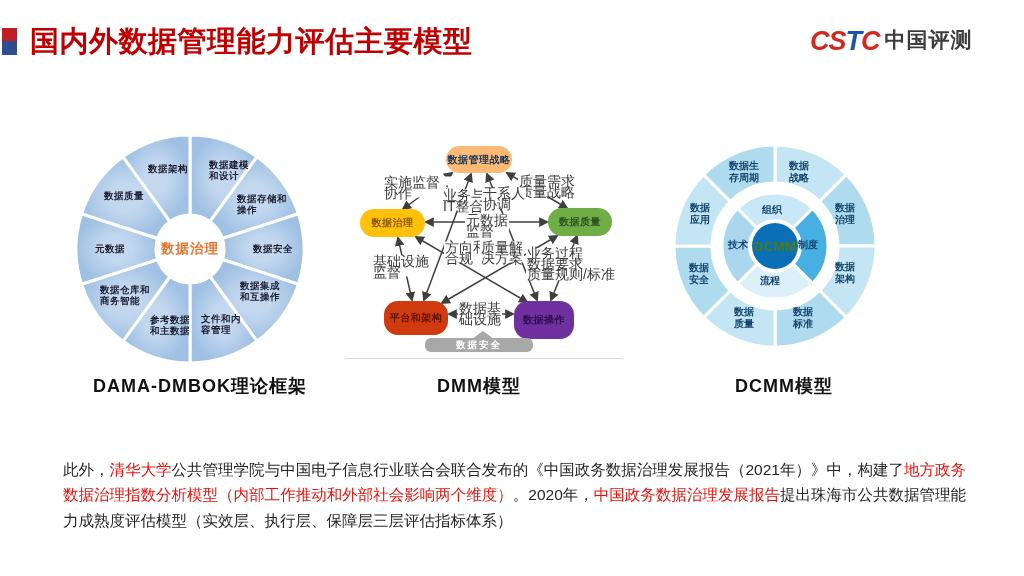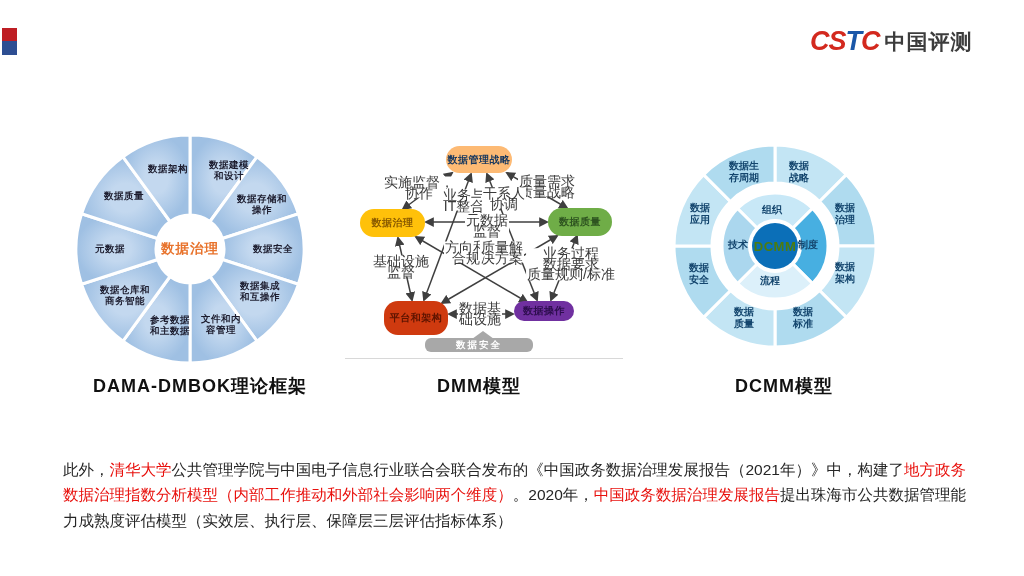--- a/index.html
+++ b/index.html
@@ -6,28 +6,28 @@
   body{width:1024px;height:576px;position:relative;overflow:hidden;background:#fff;
        font-family:"Liberation Sans","DejaVu Sans",sans-serif}
   .slide{position:absolute;inset:0;background:#fff}
 
   
   .hdr-icon{position:absolute;left:2px;top:28px;width:15px;height:27px}
   .hdr-icon .t{height:13px;background:#BE1E24}
   .hdr-icon .b{height:14px;background:#2D4E92}
   .title{position:absolute;left:30px;top:22px;margin:0;font-size:29px;font-weight:bold;
          color:#C00000;letter-spacing:.5px;white-space:nowrap}
-  .logo{position:absolute;left:810px;top:26px;display:flex;align-items:center;white-space:nowrap}
+  .logo{position:absolute;left:810px;top:26px;display:flex;align-items:flex-start;white-space:nowrap}
   .cstc{font-style:italic;font-weight:800;font-size:27px;letter-spacing:-1px;color:#D3291E}
   .cstc .blue{color:#1A57A8}
   .logo-cn{margin-left:5px;font-weight:bold;font-size:21px;color:#3C3C3C;letter-spacing:1px}
 
   
   .diagram-svg{position:absolute}
-  .dlab{position:absolute;transform:translate(-50%,-50%);text-align:center;white-space:pre-line}
+  .dlab{position:absolute;transform:translate(-50%,-50%);white-space:pre-line}
   .dama-lab{font-size:9.5px;line-height:11px;color:#1c1c2e;font-weight:600;letter-spacing:.5px}
   .dama-center{font-size:13.5px;font-weight:bold;color:#E8732C;letter-spacing:1px}
   .edge-lab{font-size:14px;line-height:10.5px;color:#3a3a3a;background:#fff;padding:0 1px}
   .dmm-node{position:absolute;display:flex;align-items:center;justify-content:center;
             border-radius:14px;font-weight:bold;font-size:10px;letter-spacing:.5px;white-space:nowrap}
   .support-bar{position:absolute;left:425px;top:338px;width:108px;height:14px;background:#A8A8A8;
                border-radius:6px;color:#fff;font-size:9.5px;font-weight:bold;display:flex;
                align-items:center;justify-content:center;letter-spacing:2px}
   .support-tab{position:absolute;left:472px;top:331px;width:22px;height:8px;background:#A8A8A8;
                clip-path:polygon(0 100%,50% 0,100% 100%)}
@@ -44,20 +44,21 @@
 </style>
 </head>
 <body>
 
 <div class="slide">
 
   <div class="hdr-icon">
     <div class="t"></div>
     <div class="b"></div>
   </div>
+  <h1 class="title">国内外数据管理能力评估主要模型</h1>
   <div class="logo">
     <span class="cstc"><span>CS</span><span class="blue">T</span><span>C</span></span>
     <span class="logo-cn">中国评测</span>
   </div>
 
   <svg class="diagram-svg" id="dama-svg" style="left:75px;top:134px" width="230" height="230" viewBox="0 0 230 230">
     <defs>
       <radialGradient id="damaG">
         <stop offset="35%" stop-color="#C3D8EF"></stop>
         <stop offset="100%" stop-color="#9FC0E3"></stop>
@@ -110,21 +111,21 @@
       <line x1="557" y1="236" x2="442" y2="303" marker-start="url(#arr)" marker-end="url(#arr)"></line>
       <line x1="398" y1="238" x2="412" y2="300" marker-start="url(#arr)" marker-end="url(#arr)"></line>
       <line x1="577" y1="236" x2="551" y2="300" marker-start="url(#arr)" marker-end="url(#arr)"></line>
       <line x1="449" y1="314" x2="513" y2="314" marker-start="url(#arr)" marker-end="url(#arr)"></line>
     </g>
   </svg>
   <div class="dmm-node" style="left:446px;top:146px;width:66px;height:27px;background:#fdba74;color:#17375E">数据管理战略</div>
   <div class="dmm-node" style="left:360px;top:209px;width:65px;height:28px;background:#FFC10A;color:#8A5A00">数据治理</div>
   <div class="dmm-node" style="left:548px;top:208px;width:64px;height:28px;background:#6FAD47;color:#2E5420">数据质量</div>
   <div class="dmm-node" style="left:384px;top:301px;width:64px;height:34px;background:#CF3A0F;color:#5E1400">平台和架构</div>
-  <div class="dmm-node" style="left:514px;top:301px;width:60px;height:20px;background:#7030A0;color:#2E0E4F">数据操作</div>
+  <div class="dmm-node" style="left:514px;top:301px;width:60px;height:38px;background:#7030A0;color:#2E0E4F">数据操作</div>
   <div class="dlab edge-lab" style="left:419px;top:187px">实施监督，
 协作</div>
   <div class="dlab edge-lab" style="left:547px;top:186px">质量需求
 质量战略</div>
   <div class="dlab edge-lab" style="left:464px;top:200px">业务与
 IT整合</div>
   <div class="dlab edge-lab" style="left:504px;top:198px">干系人
 协调</div>
   <div class="dlab edge-lab" style="left:487px;top:225px">元数据
 监督</div>

